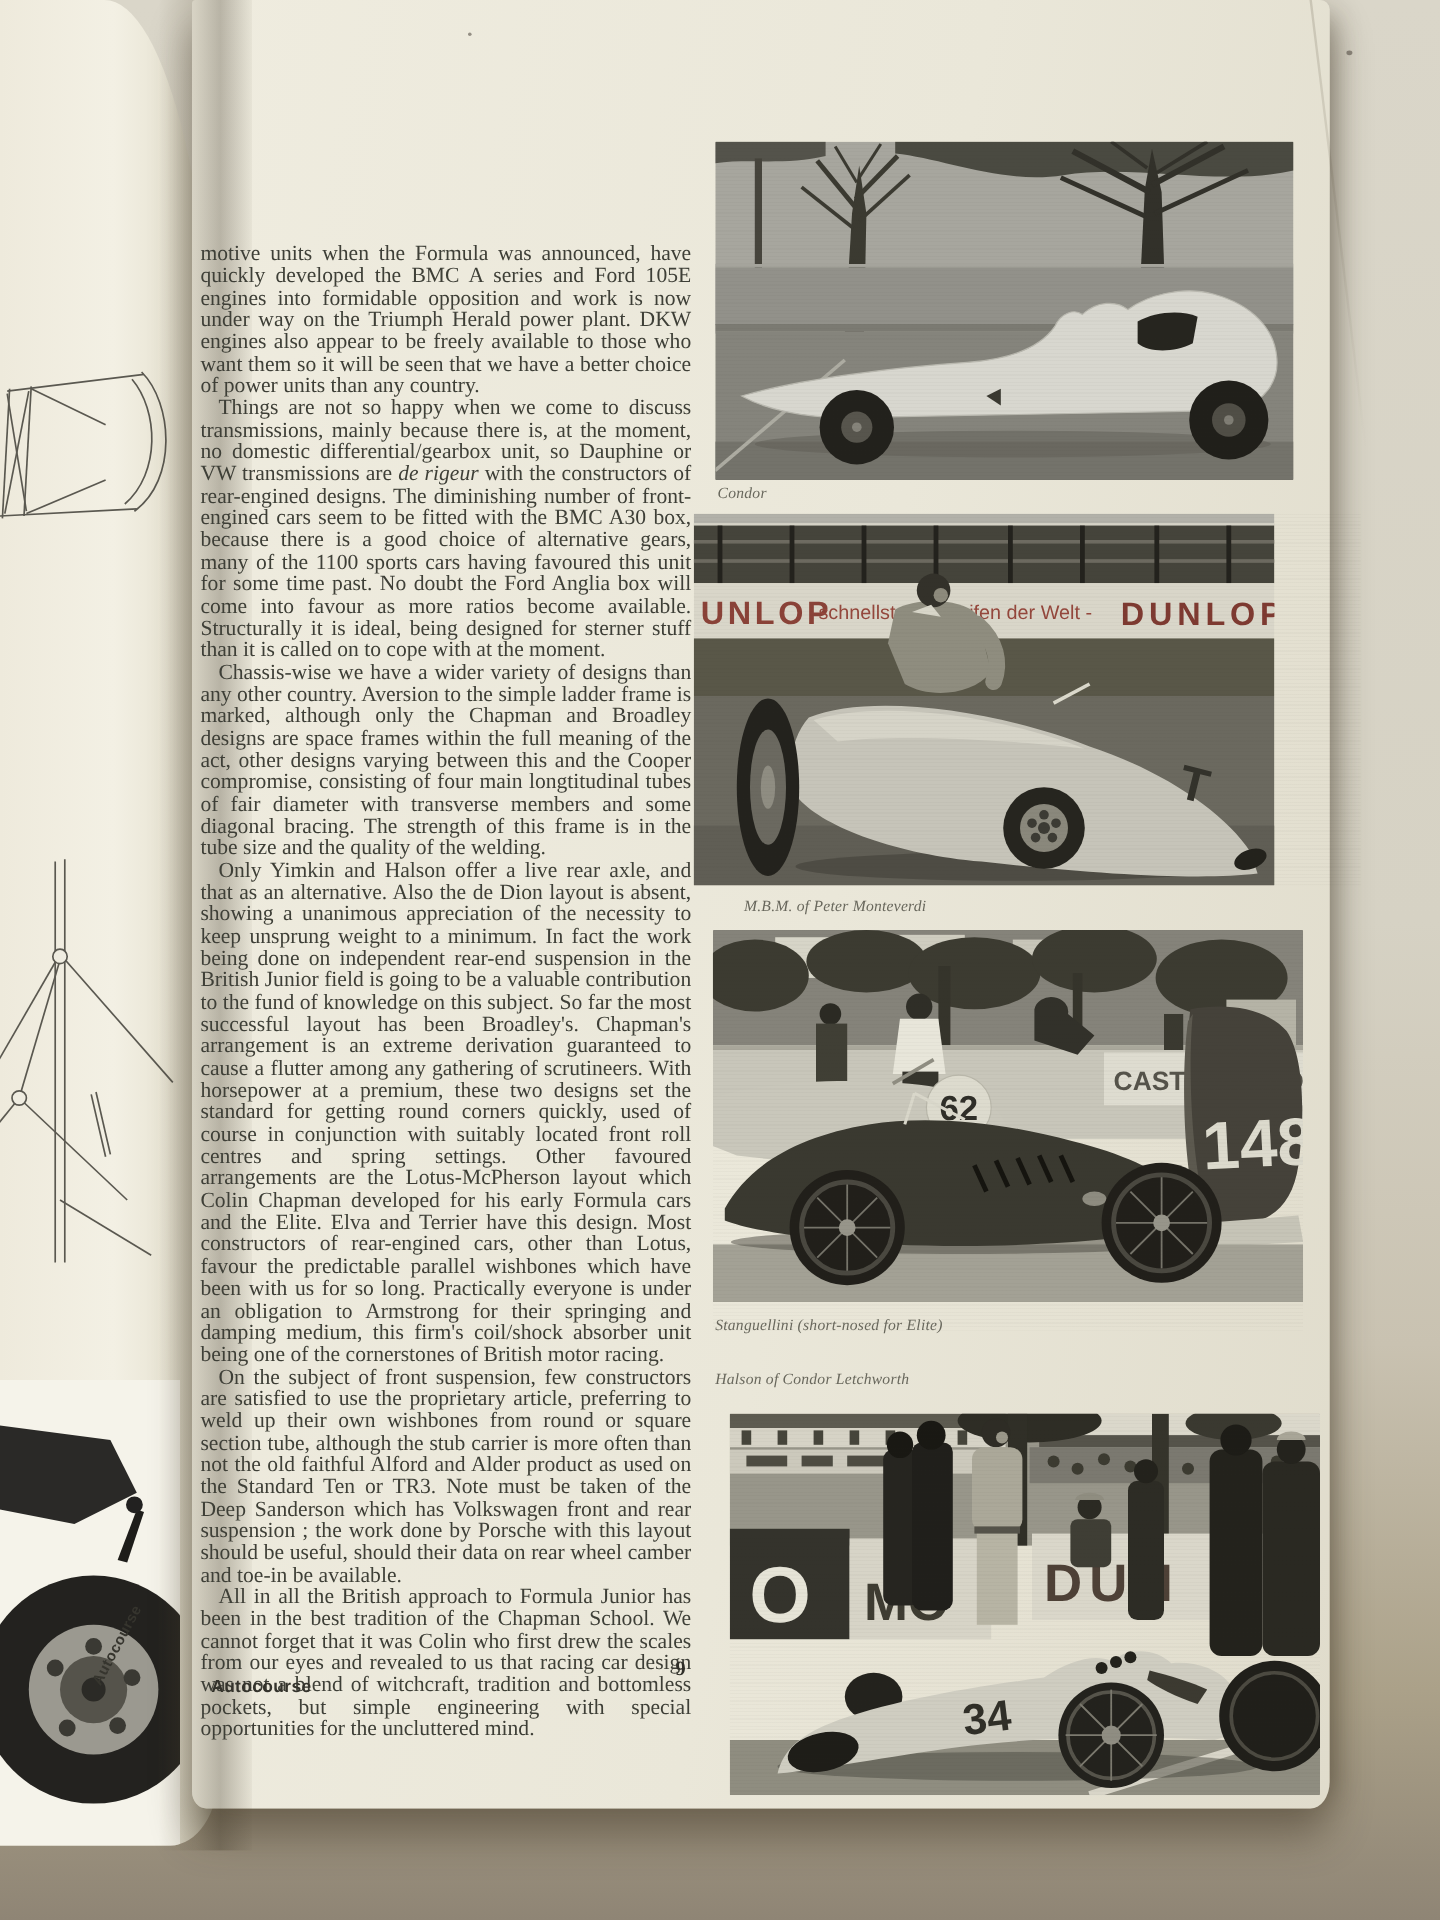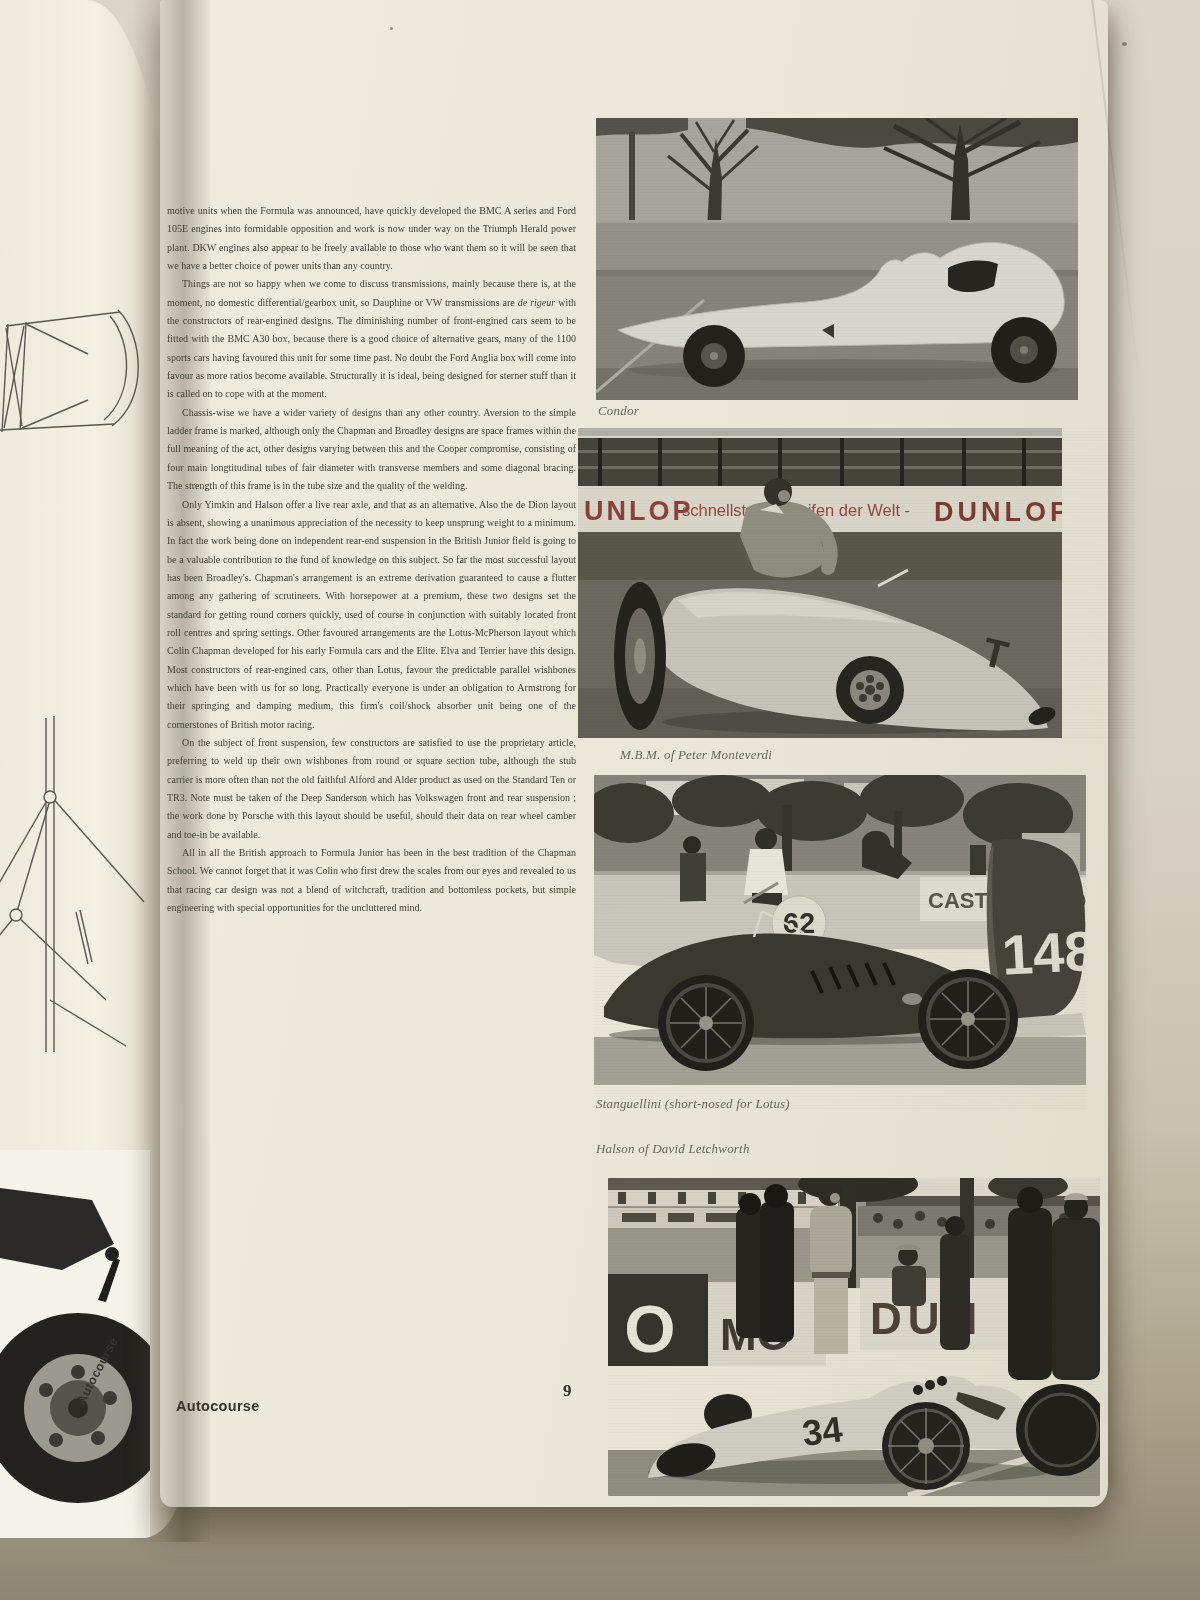--- a/index.html
+++ b/index.html
@@ -14,21 +14,21 @@
     background:linear-gradient(90deg,rgba(92,82,60,0) 0%,rgba(92,82,60,.18) 40%,rgba(58,50,34,.30) 66%,rgba(92,82,60,.05) 100%);}
   .main-page{position:absolute;left:160px;top:0;width:948px;height:1507px;
     background:linear-gradient(100deg,#efecdf 0%,#eae7d9 55%,#e0dccc 100%);
     border-radius:3px 8px 16px 12px/3px 8px 22px 14px;
     box-shadow:0 22px 34px rgba(55,45,28,.45), 14px 0 22px -12px rgba(55,45,28,.35);}
   .crease{position:absolute;left:930px;top:-10px;width:2px;height:390px;
     background:linear-gradient(180deg,rgba(70,60,40,.18),rgba(70,60,40,0));transform:rotate(-7deg);transform-origin:top;}
   .speck{position:absolute;border-radius:50%;background:#4a443a;opacity:.55;}
 
   .bodytext{position:absolute;left:167px;top:202px;width:409px;color:#3e3f37;
-    font-size:10px;line-height:18.35px;text-align:justify;}
+    font-size:18px;line-height:18.35px;text-align:justify;}
   .para{margin:0;text-indent:15px;}
   .para.first{text-indent:0;}
   .para em{font-style:italic;}
 
   .caption{position:absolute;font-family:Liberation Serif, serif;font-style:italic;
     font-size:13px;color:#68675c;letter-spacing:.2px;}
   .footer-brand{position:absolute;left:176px;top:1398px;font-family:"Liberation Sans",sans-serif;
     font-weight:bold;font-size:14.5px;color:#34332c;letter-spacing:.3px;}
   .page-num{position:absolute;left:563px;top:1381px;font-weight:bold;font-size:17px;color:#2f2e28;}
 
@@ -308,22 +308,22 @@
           <path d="M374,206 L374,282"></path>
             <path d="M336,244 L412,244"></path>
             <path d="M348,218 L400,270"></path>
             <path d="M400,218 L348,270"></path>
         </g>
         <circle cx="374" cy="244" r="7" fill="#97958a"></circle>
       </g>
     </svg>
     <div class="grain"></div>
   </figure>
-  <figcaption class="caption" style="left:596px;top:1096px">Stanguellini (short-nosed for Lotus)</figcaption>
-  <figcaption class="caption" style="left:596px;top:1141px">Halson of David Letchworth</figcaption>
+  <figcaption class="caption" style="left:596px;top:1096px">Stanguellini (short-nosed for Elite)</figcaption>
+  <figcaption class="caption" style="left:596px;top:1141px">Halson of Condor Letchworth</figcaption>
 
   <figure class="photo" style="left:608px;top:1178px;width:492px;height:318px">
     <svg width="492" height="318" viewBox="0 0 492 318">
       <rect width="492" height="110" fill="#98968a"></rect>
       <rect x="0" y="0" width="230" height="12" fill="#5d5b50"></rect>
       <rect x="0" y="12" width="230" height="16" fill="#d6d3c6"></rect>
       <g fill="#46453b">
         <rect x="10" y="14" width="8" height="12"></rect>
           <rect x="40" y="14" width="8" height="12"></rect>
           <rect x="70" y="14" width="8" height="12"></rect>

